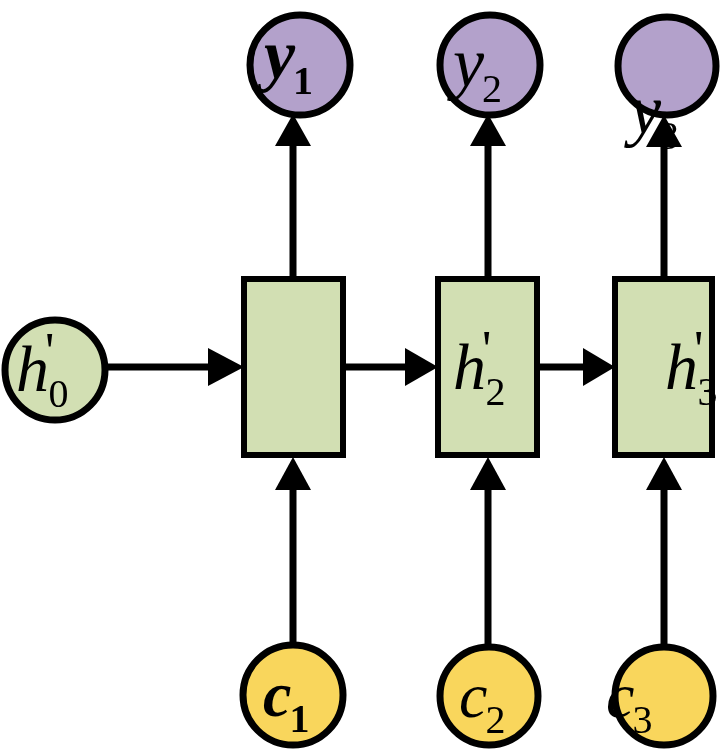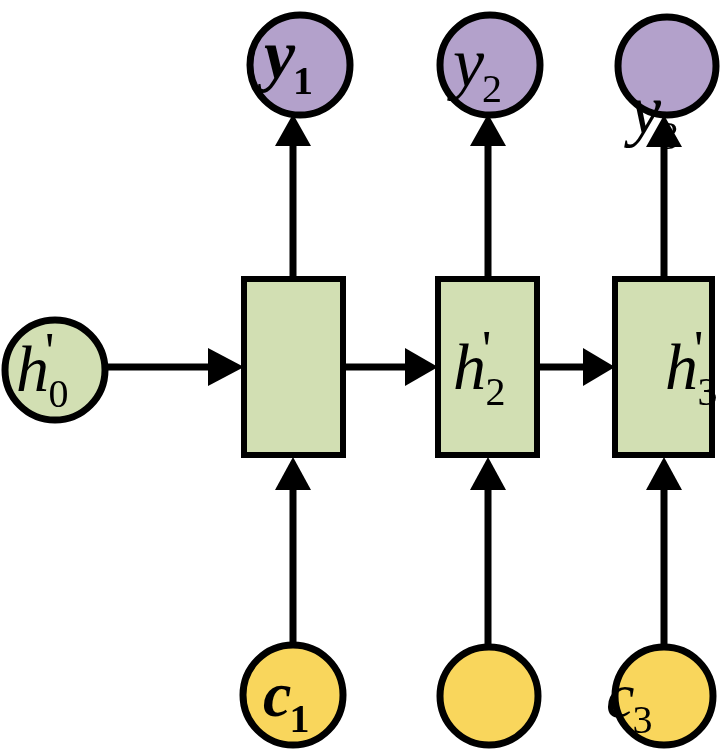--- a/index.html
+++ b/index.html
@@ -163,18 +163,21 @@
   </div>
 
   <div class="node-label" style="left:630px; top:29px;margin-top:46px;">
     <span class="base y-base">y</span><span class="sub-plain">3</span>
   </div>
 
   <div class="node-label" style="left:263px; top:663px;font-weight:bold;">
     <span class="base c-base">c</span><span class="sub-plain">1</span>
   </div>
 
+  <div class="node-label" style="left:459px; top:664px;">
+    <span class="base c-base">c</span><span class="sub-plain">2</span>
+  </div>
 
   <div class="node-label" style="left:606px; top:664px;">
     <span class="base c-base">c</span><span class="sub-plain">3</span>
   </div>
 
 </div>
 
 </body></html>

